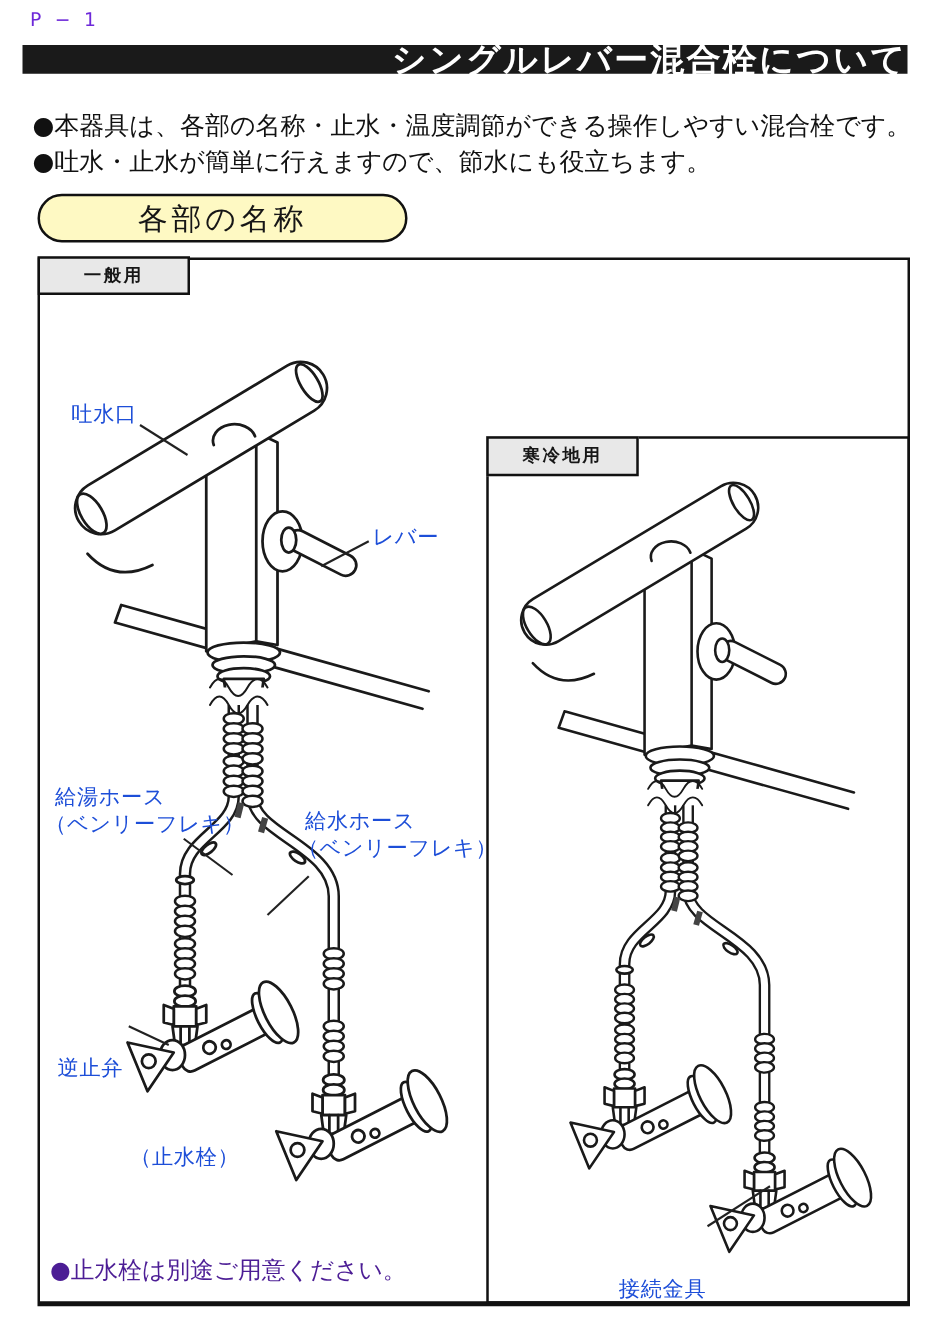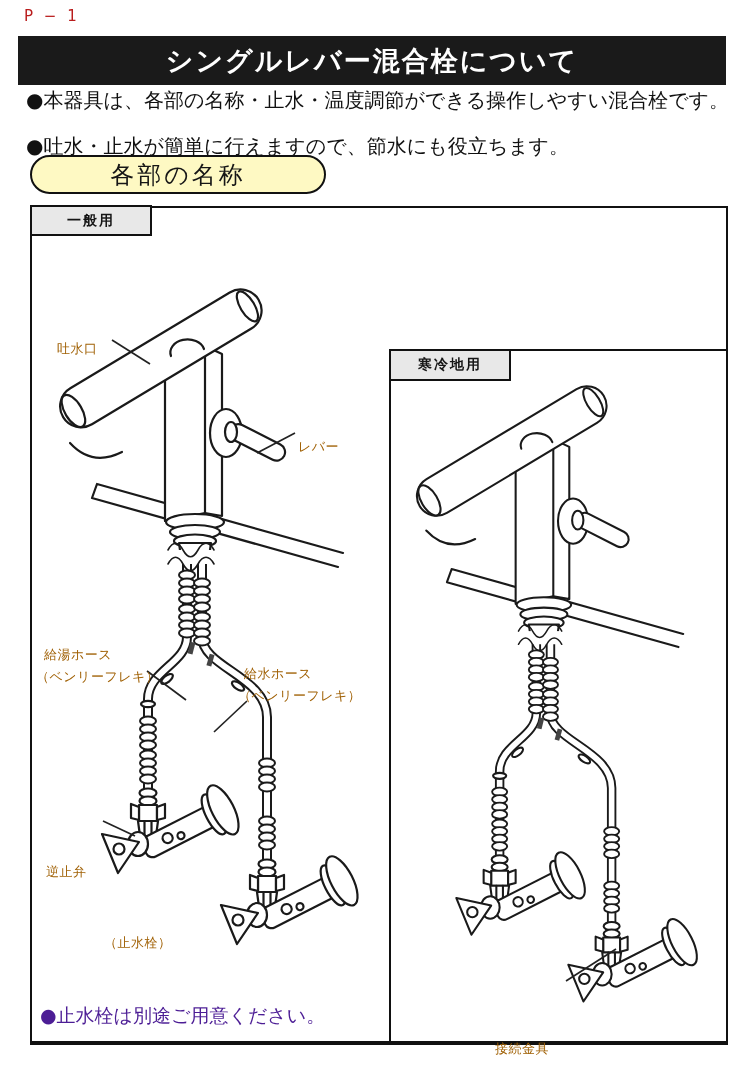--- a/index.html
+++ b/index.html
@@ -2,43 +2,43 @@
 <html><head>
 <meta charset="utf-8">
 <style>
   html,body{margin:0;padding:0;}
   body{
     width:754px;height:1073px;position:relative;background:#ffffff;
     font-family:"DejaVu Sans","Liberation Sans",sans-serif;color:#161616;
     overflow:hidden;
   }
   .abs{position:absolute;}
-  .page-num{left:24px;top:7px;font-size:15px;letter-spacing:3px;color:#b91c1c;}
+  .page-num{left:24px;top:7px;font-size:15px;letter-spacing:3px;color:#6d28d9;}
   .title-bar{
-    left:18px;top:36px;width:708px;height:49px;background:#1a1a1a;
-    display:flex;align-items:center;justify-content:center;
+    left:18px;top:36px;width:708px;height:23px;background:#1a1a1a;
+    display:flex;align-items:center;justify-content:flex-end;
     color:#fff;font-size:27px;font-weight:bold;letter-spacing:2px;
   }
   .bullet{left:26px;top:0;font-size:20px;white-space:nowrap;color:#111;}
   .pill{
     left:30px;top:155px;width:292px;height:35px;background:#fef9c3;
     border:2.5px solid #111;border-radius:20px;
     display:flex;align-items:center;justify-content:center;
     font-size:24px;font-weight:400;letter-spacing:3px;
   }
   .fig-box{left:30px;top:206px;width:694px;height:833px;border:2.5px solid #111;border-bottom-width:4px;}
   .inner-box{left:389px;top:349px;width:335px;height:690px;border:2.5px solid #111;}
   .tab{
     background:#e8e8e8;border:2.5px solid #111;
     display:flex;align-items:center;justify-content:center;
     font-size:14px;font-weight:bold;letter-spacing:2px;
   }
   .tab-general{left:30px;top:205px;width:118px;height:27px;}
   .tab-cold{left:389px;top:349px;width:118px;height:28px;}
-  .dlabel{font-size:13px;white-space:nowrap;letter-spacing:0.5px;color:#a16207;margin-top:20px;}
+  .dlabel{font-size:17px;white-space:nowrap;letter-spacing:0.5px;color:#1d4ed8;}
   .note{left:40px;top:1003px;font-size:19px;white-space:nowrap;color:#4c1d95;}
   svg{display:block;}
   .leader-svg{left:0;top:0;pointer-events:none;}
 </style>
 </head>
 <body>
 
 <svg width="0" height="0" class="abs" aria-hidden="true">
   <defs>
     <g id="cpl4" fill="#fff" stroke="#1a1a1a" stroke-width="2">
@@ -113,21 +113,21 @@
       <use href="#valveg" x="227" y="576"></use>
     </g>
   </defs>
 </svg>
 
 <div class="abs page-num">P − 1</div>
 <div class="abs title-bar">
   <span>シングルレバー混合栓について</span>
 </div>
 <div class="abs bullet" style="top:87px;">●本器具は、各部の名称・止水・温度調節ができる操作しやすい混合栓です。</div>
-<div class="abs bullet" style="top:116px;margin-top:17px;">●吐水・止水が簡単に行えますので、節水にも役立ちます。</div>
+<div class="abs bullet" style="top:116px;">●吐水・止水が簡単に行えますので、節水にも役立ちます。</div>
 
 <div class="abs pill">
   <span>各部の名称</span>
 </div>
 
 <div class="abs fig-box"></div>
 <div class="abs inner-box"></div>
 <div class="abs tab tab-general">
   <span>一般用</span>
 </div>

